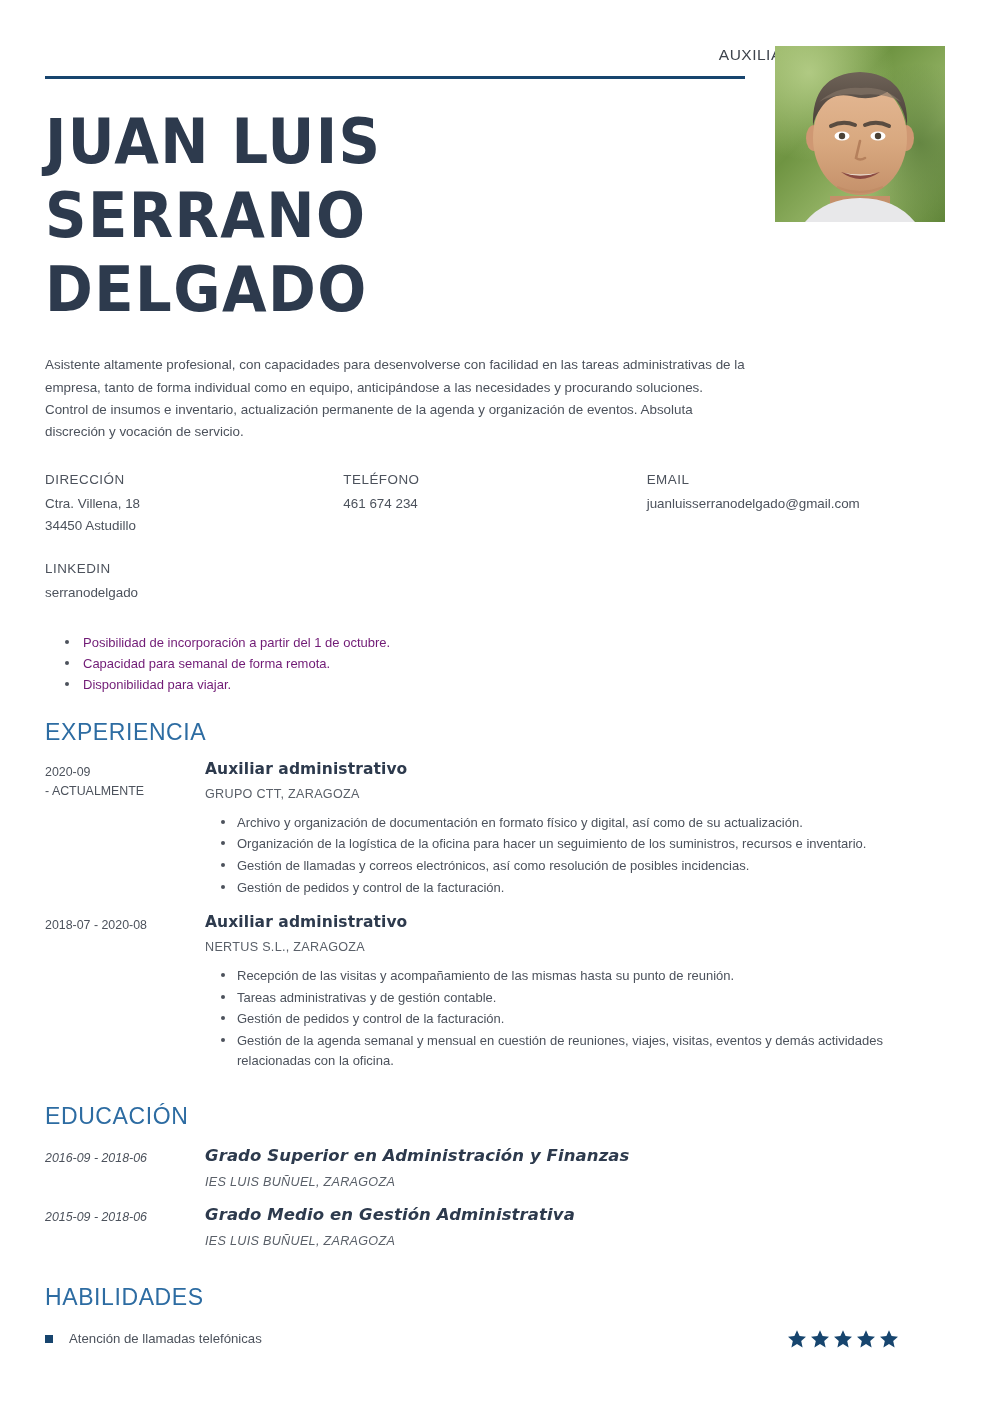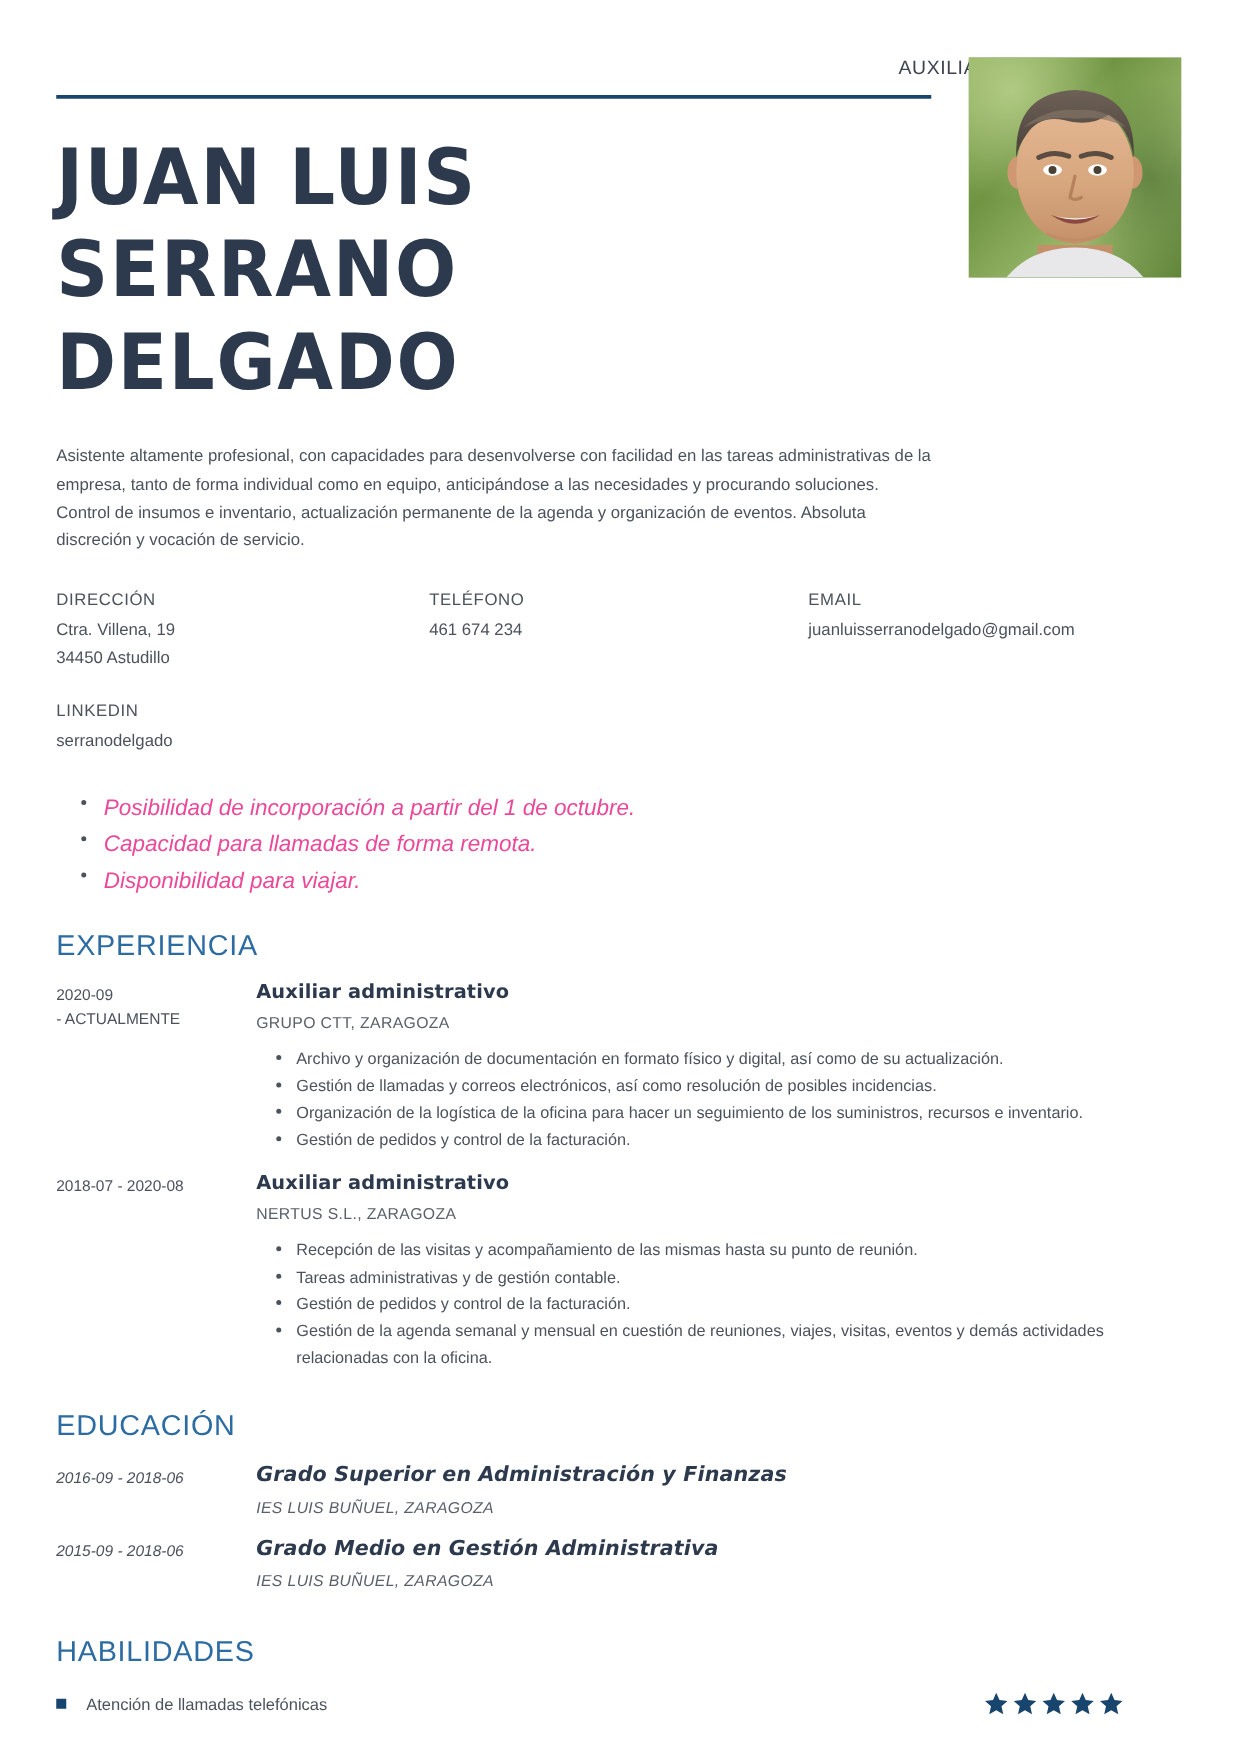--- a/index.html
+++ b/index.html
@@ -94,25 +94,24 @@
   .linkedin-block { margin-top: 22px; }
 
   
   ul.top-bullets {
     margin-top: 28px;
     padding-left: 20px;
     list-style: none;
   }
   ul.top-bullets li {
     position: relative;
-    font-size: 18px;
+    font-size: 13px;
     line-height: 1.62;
-    color: #ec4899;
+    color: #701a75;
     padding-left: 18px;
-    font-style: italic;
   }
   ul.top-bullets li::before {
     content: "";
     position: absolute;
     left: 0; top: 8px;
     width: 4px; height: 4px;
     border-radius: 50%;
     background: #4c525c;
   }
 
@@ -288,21 +287,21 @@
   <div class="name-block">
     <div class="name-line">JUAN LUIS SERRANO</div>
     <div class="name-line">DELGADO</div>
   </div>
 
   <p class="summary">Asistente altamente profesional, con capacidades para desenvolverse con facilidad en las tareas administrativas de la empresa, tanto de forma individual como en equipo, anticipándose a las necesidades y procurando soluciones. Control de insumos e inventario, actualización permanente de la agenda y organización de eventos. Absoluta discreción y vocación de servicio.</p>
 
   <div class="contact-grid">
     <div class="contact-col c1">
       <div class="contact-label">DIRECCIÓN</div>
-      <div class="contact-value">Ctra. Villena, 19</div>
+      <div class="contact-value">Ctra. Villena, 18</div>
       <div class="contact-value">34450 Astudillo</div>
 
       <div class="linkedin-block">
         <div class="contact-label">LINKEDIN</div>
         <div class="contact-value">serranodelgado</div>
       </div>
     </div>
 
     <div class="contact-col c2">
       <div class="contact-label">TELÉFONO</div>
@@ -310,38 +309,38 @@
     </div>
 
     <div class="contact-col c3">
       <div class="contact-label">EMAIL</div>
       <div class="contact-value">juanluisserranodelgado@gmail.com</div>
     </div>
   </div>
 
   <ul class="top-bullets">
     <li>Posibilidad de incorporación a partir del 1 de octubre.</li>
-    <li>Capacidad para llamadas de forma remota.</li>
+    <li>Capacidad para semanal de forma remota.</li>
     <li>Disponibilidad para viajar.</li>
   </ul>
 
   <h2 class="section-title sec-exp">EXPERIENCIA</h2>
 
   <div class="entry">
     <div class="entry-dates">
       <span>2020-09</span>
       <span class="d2">- ACTUALMENTE</span>
     </div>
     <div class="entry-body">
       <div class="entry-title">Auxiliar administrativo</div>
       <div class="entry-org">GRUPO CTT, ZARAGOZA</div>
       <ul class="entry-bullets">
         <li>Archivo y organización de documentación en formato físico y digital, así como de su actualización.</li>
+        <li>Organización de la logística de la oficina para hacer un seguimiento de los suministros, recursos e inventario.</li>
         <li>Gestión de llamadas y correos electrónicos, así como resolución de posibles incidencias.</li>
-        <li>Organización de la logística de la oficina para hacer un seguimiento de los suministros, recursos e inventario.</li>
         <li>Gestión de pedidos y control de la facturación.</li>
       </ul>
     </div>
   </div>
 
   <div class="entry">
     <div class="entry-dates">
       <span>2018-07  - 2020-08</span>
     </div>
     <div class="entry-body">

